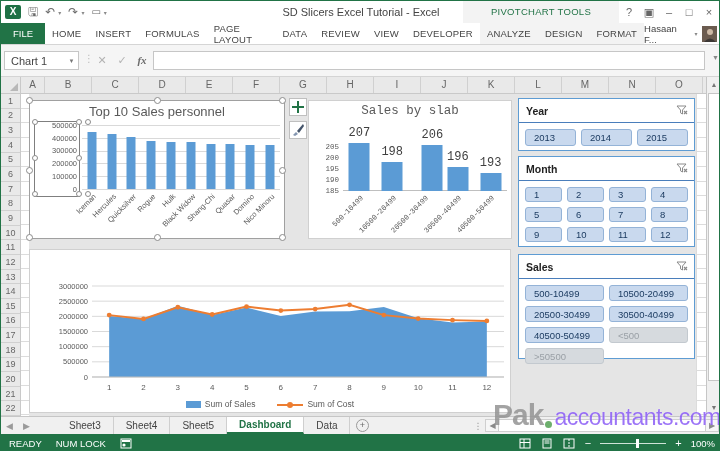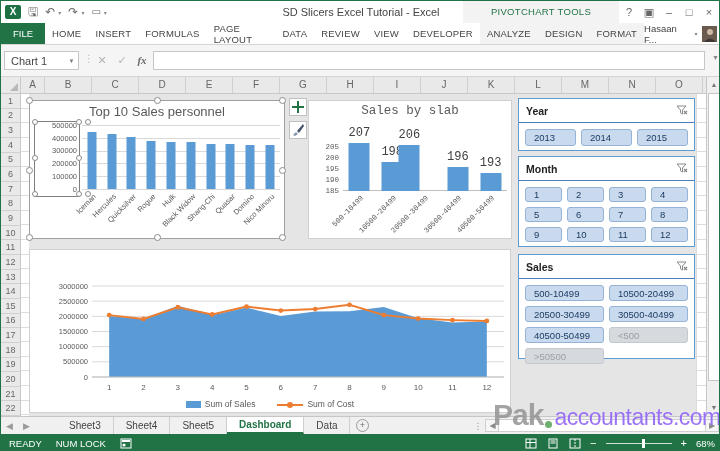--- a/index.html
+++ b/index.html
@@ -340,21 +340,21 @@
       <div id="c2-plot" style="position:absolute;left:34px;top:28px;width:164px;height:62px;">
           <div class="baseline" style="left: 0px; right: 0px; bottom: 0px;"></div>
           <div class="barslot" style="left: 0px; width: 32.8px; height: 100%;">
             <div class="bar" style="width: 21px; height: 48.4px; background: rgb(91, 155, 213);"></div>
             <div class="dlabel" style="bottom: 51.4px;">207</div>
           </div>
           <div class="barslot" style="left: 32.8px; width: 32.8px; height: 100%;">
             <div class="bar" style="width: 21px; height: 28.6px; background: rgb(91, 155, 213);"></div>
             <div class="dlabel" style="bottom: 31.6px;">198</div>
           </div>
-          <div class="barslot" style="left: 50px; width: 32.8px; height: 100%;">
+          <div class="barslot" style="left: 73px; width: 32.8px; height: 100%;">
             <div class="bar" style="width: 21px; height: 46.2px; background: rgb(91, 155, 213);"></div>
             <div class="dlabel" style="bottom: 49.2px;">206</div>
           </div>
           <div class="barslot" style="left: 98.4px; width: 32.8px; height: 100%;">
             <div class="bar" style="width: 21px; height: 24.2px; background: rgb(91, 155, 213);"></div>
             <div class="dlabel" style="bottom: 27.2px;">196</div>
           </div>
           <div class="barslot" style="left: 131.2px; width: 32.8px; height: 100%;">
             <div class="bar" style="width: 21px; height: 17.6px; background: rgb(91, 155, 213);"></div>
             <div class="dlabel" style="bottom: 20.6px;">193</div>
@@ -543,21 +543,21 @@
         <svg width="12" height="11">
             <rect x="1" y="1" width="10" height="9" fill="none" stroke="#fff"></rect>
         <line x1="6" y1="1" x2="6" y2="10" stroke="#fff" stroke-dasharray="2,1"></line>
           </svg>
         </span>
       <span class="zsign">−</span>
       <span class="zoomtrack">
           <span class="zoomthumb"></span>
         </span>
       <span class="zsign">+</span>
-      <span>68%</span>
+      <span>100%</span>
     </div>
   </div>
 
   <div class="watermark">
     <span class="wm-bold">Pak</span>
     <span class="wm-dot"></span>
     <span class="wm-rest">accountants.com</span>
   </div>
 
 </div>

